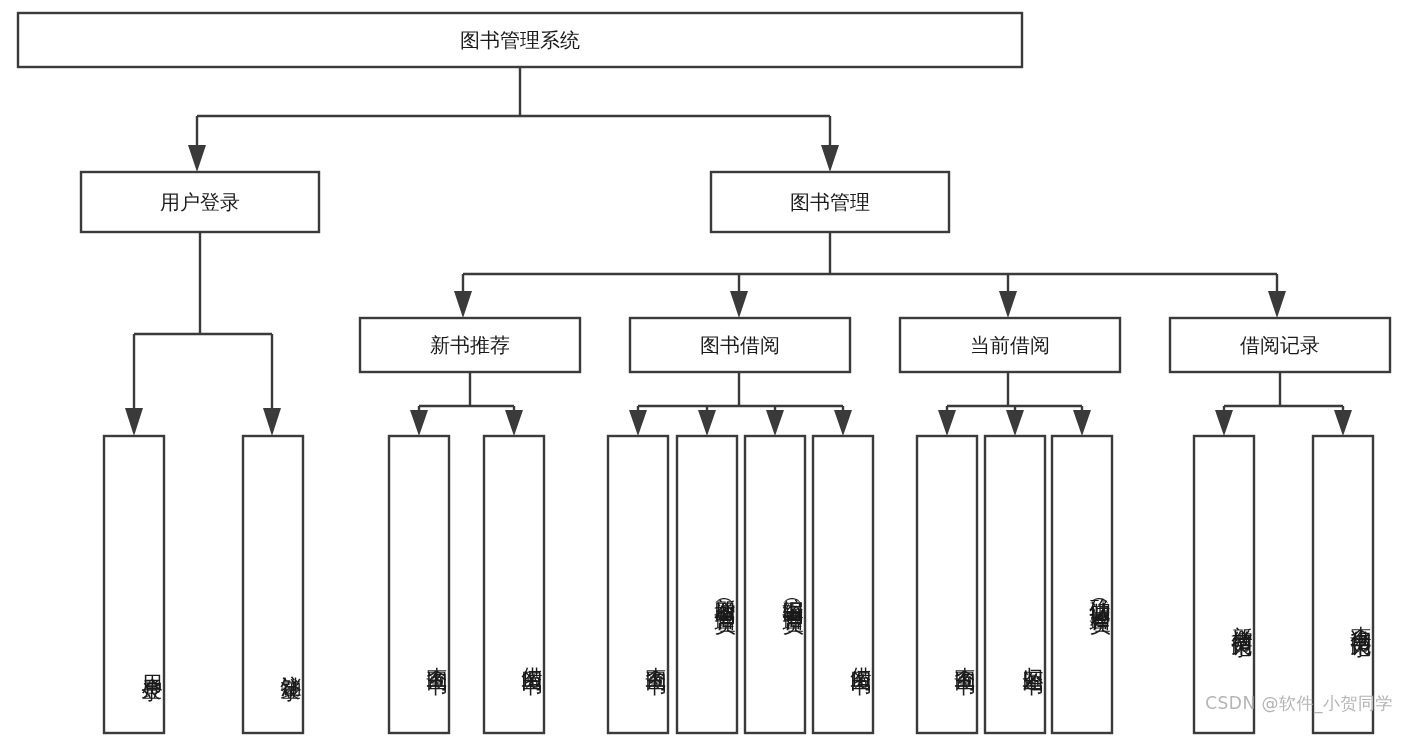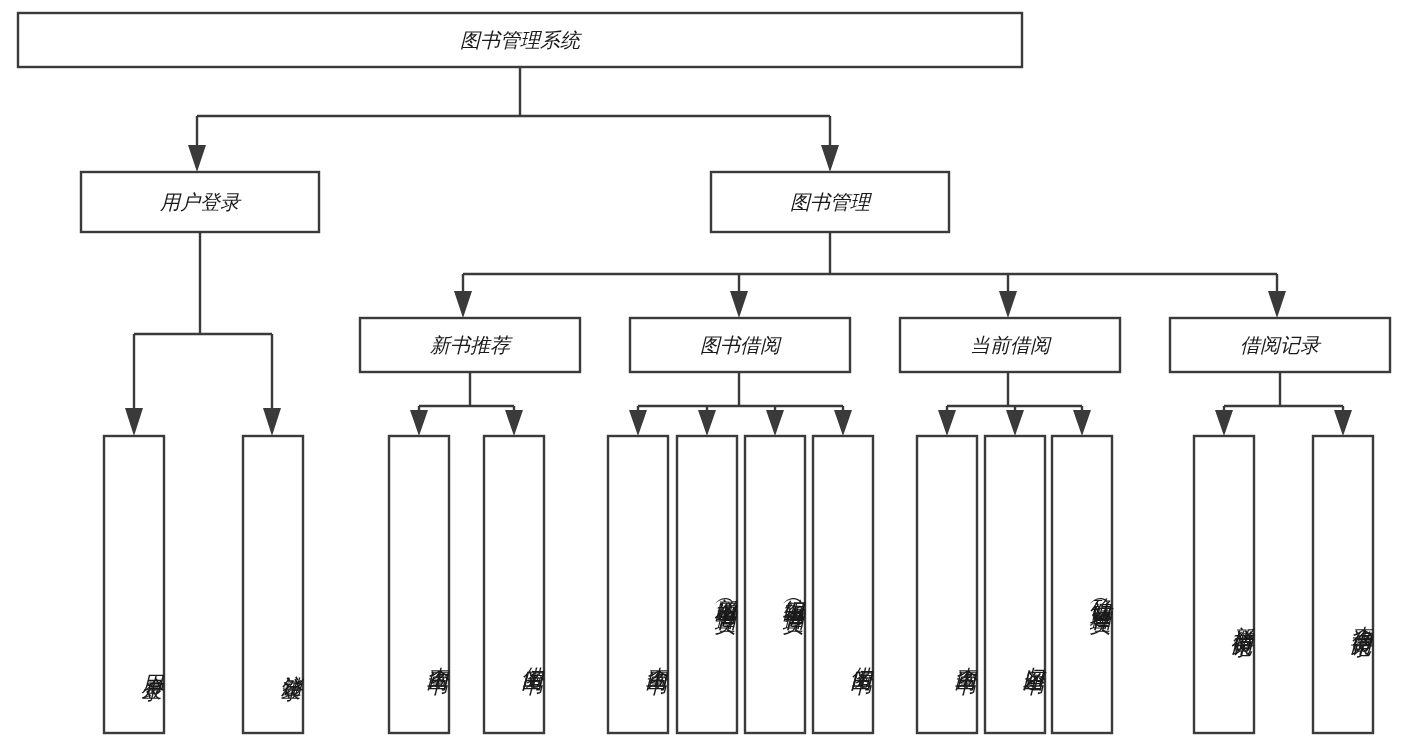--- a/index.html
+++ b/index.html
@@ -11,21 +11,20 @@
     width: 1405px;
     height: 747px;
     font-family: "DejaVu Sans", "Liberation Sans", sans-serif;
     overflow: hidden;
     position: relative;
   }
   #diagram-root {
     position: relative;
     width: 1405px;
     height: 721px;
-    font-style: italic;
   }
   svg#tree-svg {
     position: absolute;
     top: 0;
     left: 0;
     width: 1405px;
     height: 747px;
   }
   .node-box {
     fill: #ffffff;
@@ -202,14 +201,15 @@
   <div class="leaf-label" style="left:608px; top:436px; width:60px; height:297px; padding-top:70px;">查询图书</div>
   <div class="leaf-label" style="left:677px; top:436px; width:60px; height:297px; padding-top:8px;">新增图书（管理员）</div>
   <div class="leaf-label" style="left:745px; top:436px; width:60px; height:297px; padding-top:8px;">编辑图书（管理员）</div>
   <div class="leaf-label" style="left:813px; top:436px; width:60px; height:297px; padding-top:70px;">借阅图书</div>
   <div class="leaf-label" style="left:917px; top:436px; width:60px; height:297px; padding-top:70px;">查询图书</div>
   <div class="leaf-label" style="left:985px; top:436px; width:60px; height:297px; padding-top:70px;">归还图书</div>
   <div class="leaf-label" style="left:1052px; top:436px; width:60px; height:297px; padding-top:8px;">确认归还（管理员）</div>
   <div class="leaf-label" style="left:1194px; top:436px; width:60px; height:297px; padding-top:32px;">新增借阅记录</div>
   <div class="leaf-label" style="left:1313px; top:436px; width:60px; height:297px; padding-top:32px;">查询借阅记录</div>
 
+  <div class="watermark">CSDN @软件_小贺同学</div>
 
 </div>
 
 </body></html>

